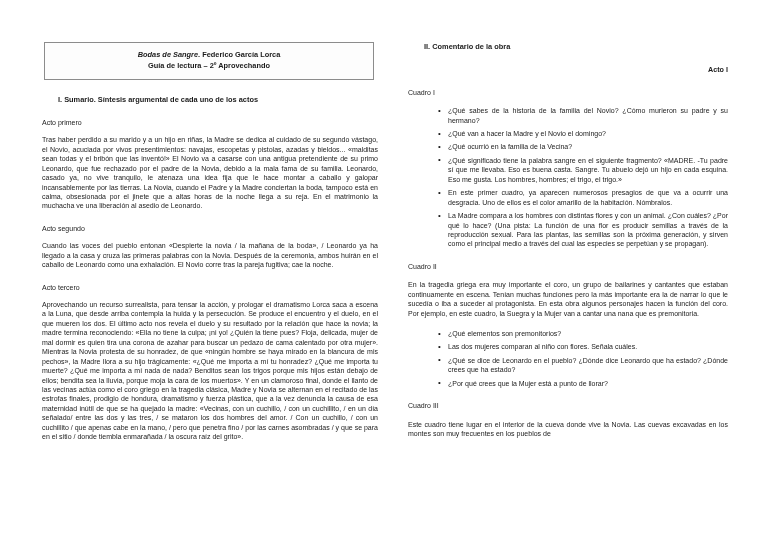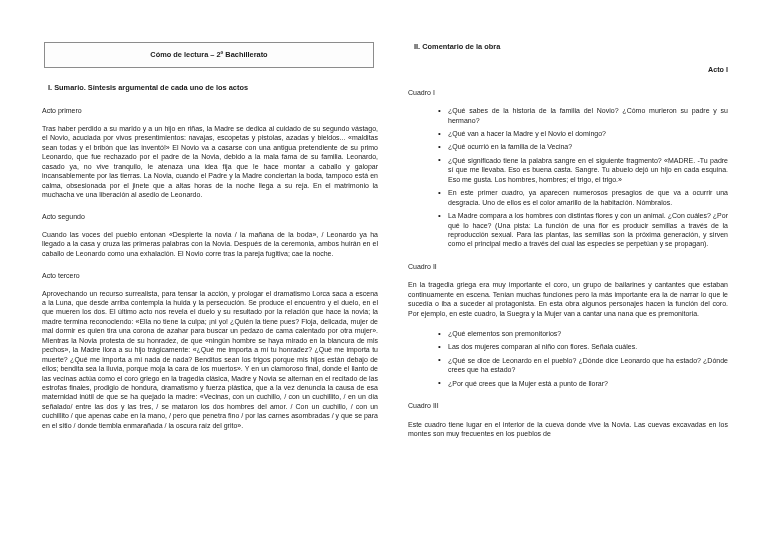--- a/index.html
+++ b/index.html
@@ -30,21 +30,21 @@
     margin: 0 4px 15px 2px;
     font-size: 7.4px;
     line-height: 1.55;
   }
   .bi { font-weight: bold; font-style: italic; }
   .b  { font-weight: bold; }
 
   h2 {
     font-size: 7.4px;
     font-weight: bold;
-    margin: 0 0 13px 6px;
+    margin: 0 0 13px 16px;
     text-align: left;
   }
   h3.acto-minor {
     font-size: 7px;
     font-weight: normal;
     margin: 13px 0 8px 0;
     text-align: left;
   }
   h3.acto-major {
     font-size: 7.2px;
@@ -79,21 +79,22 @@
   }
 </style>
 </head>
 <body>
 
 <div class="page">
 
   <div class="col col-left">
 
     <div class="header-box">
-      <div class="b">Cómo de lectura – 2º Bachillerato</div>
+      <div><span class="bi">Bodas de Sangre</span><span class="b">. Federico García Lorca</span></div>
+      <div class="b">Guía de lectura – 2º Aprovechando</div>
     </div>
 
     <h2>I. Sumario. Síntesis argumental de cada uno de los actos</h2>
 
     <h3 class="acto-minor">Acto primero</h3>
     <p>Tras haber perdido a su marido y a un hijo en riñas, la Madre se dedica al cuidado de su segundo vástago, el Novio, acuciada por vivos presentimientos: navajas, escopetas y pistolas, azadas y bieldos... «malditas sean todas y el bribón que las inventó!» El Novio va a casarse con una antigua pretendiente de su primo Leonardo, que fue rechazado por el padre de la Novia, debido a la mala fama de su familia. Leonardo, casado ya, no vive tranquilo, le atenaza una idea fija que le hace montar a caballo y galopar incansablemente por las tierras. La Novia, cuando el Padre y la Madre conciertan la boda, tampoco está en calma, obsesionada por el jinete que a altas horas de la noche llega a su reja. En el matrimonio la muchacha ve una liberación al asedio de Leonardo.</p>
 
     <h3 class="acto-minor">Acto segundo</h3>
     <p>Cuando las voces del pueblo entonan «Despierte la novia / la mañana de la boda», / Leonardo ya ha llegado a la casa y cruza las primeras palabras con la Novia. Después de la ceremonia, ambos huirán en el caballo de Leonardo como una exhalación. El Novio corre tras la pareja fugitiva; cae la noche.</p>
 

